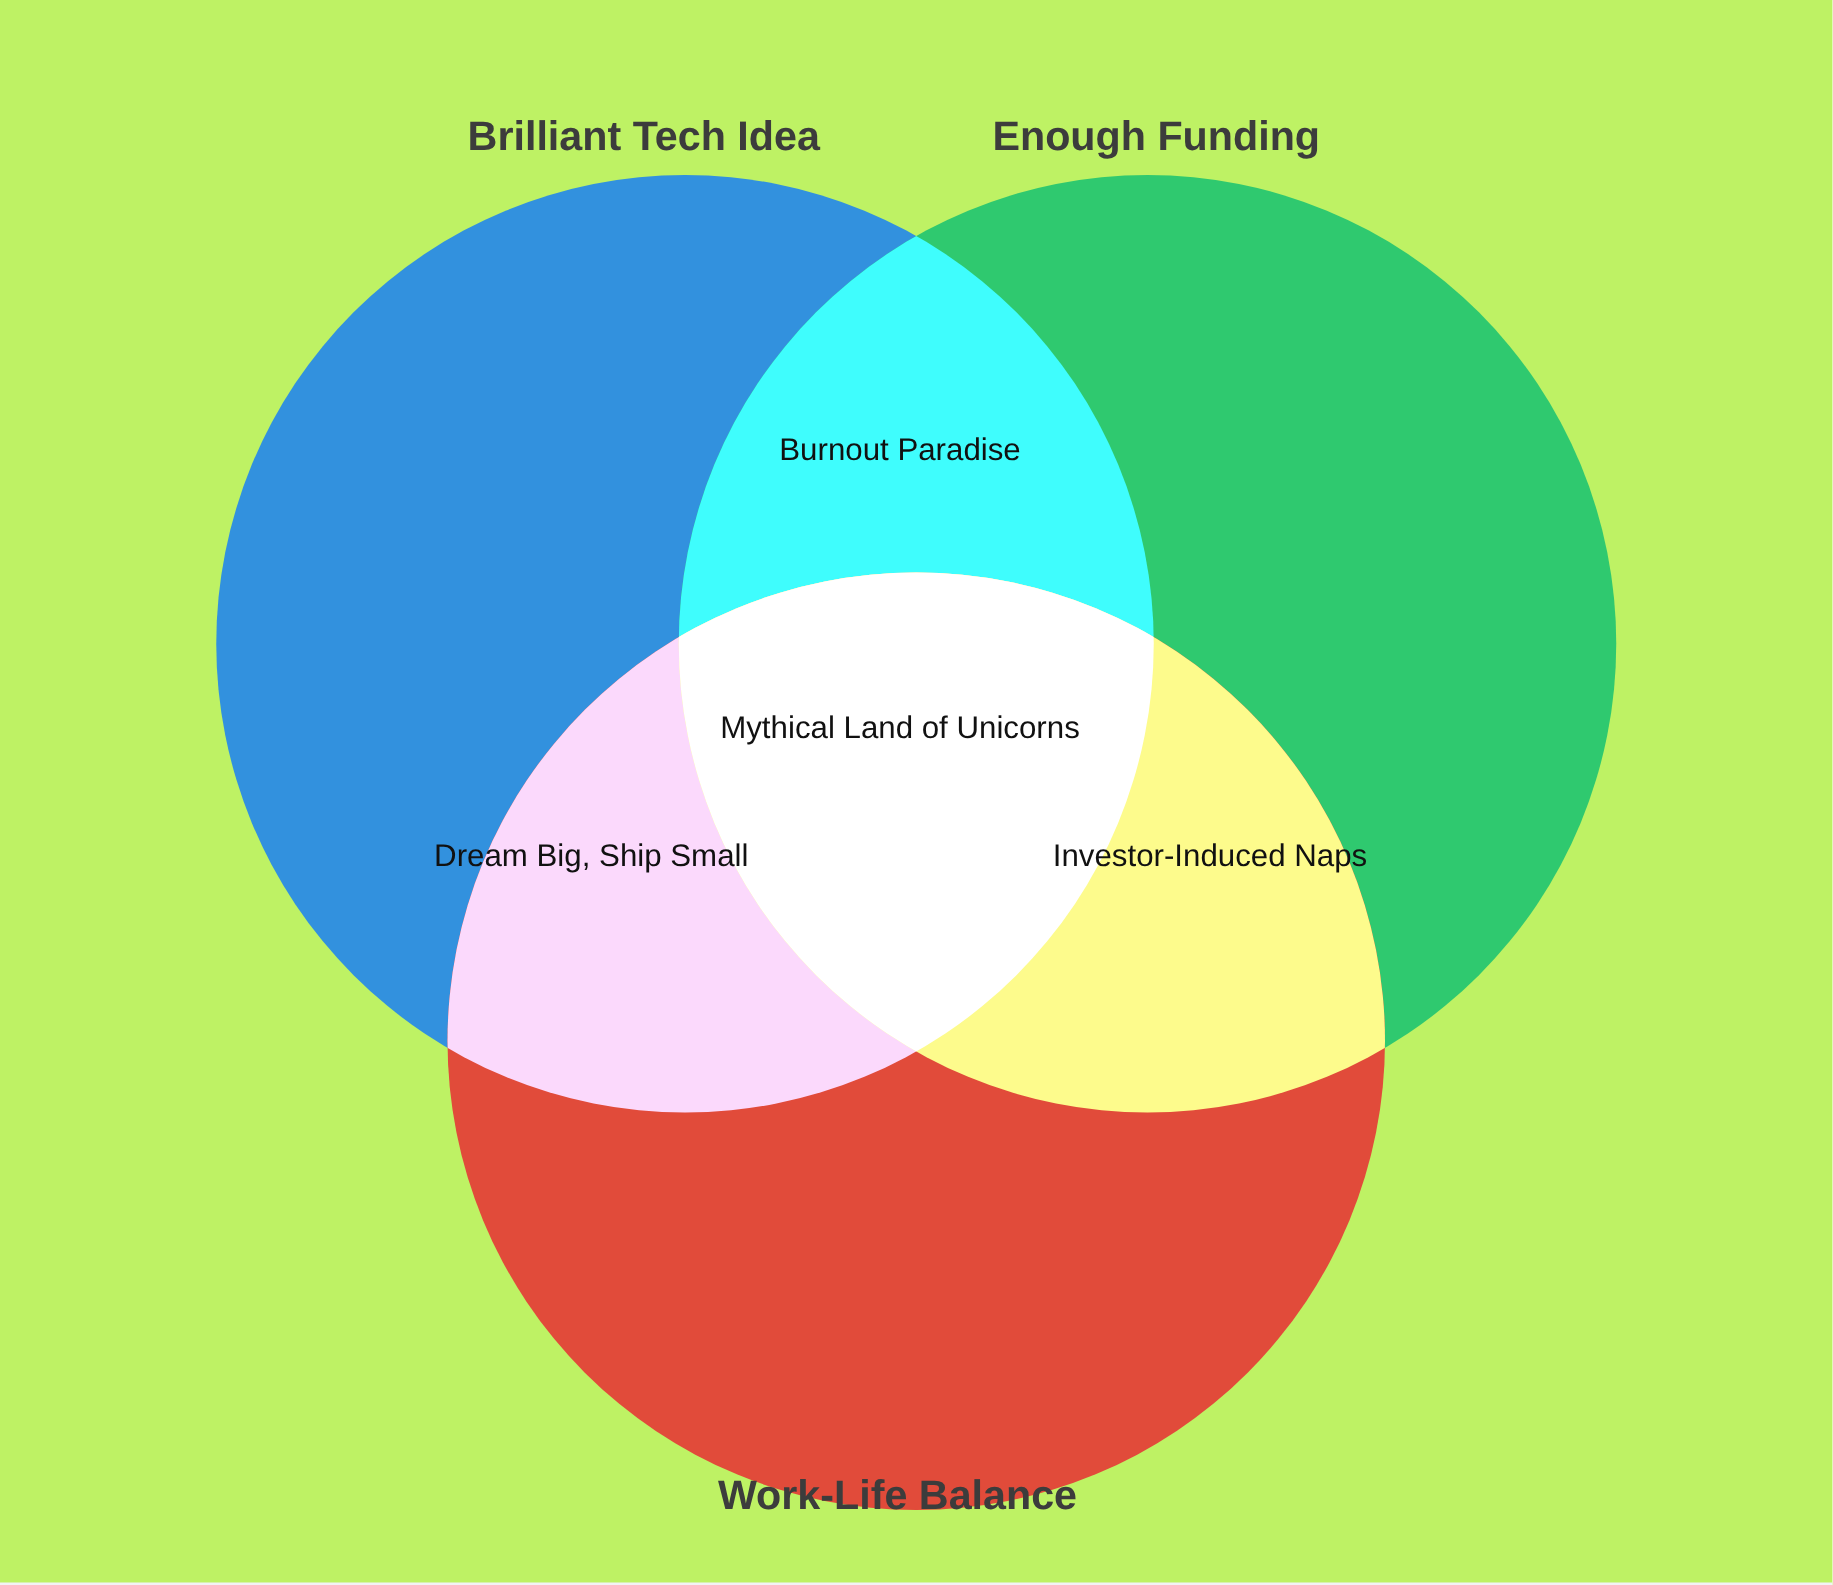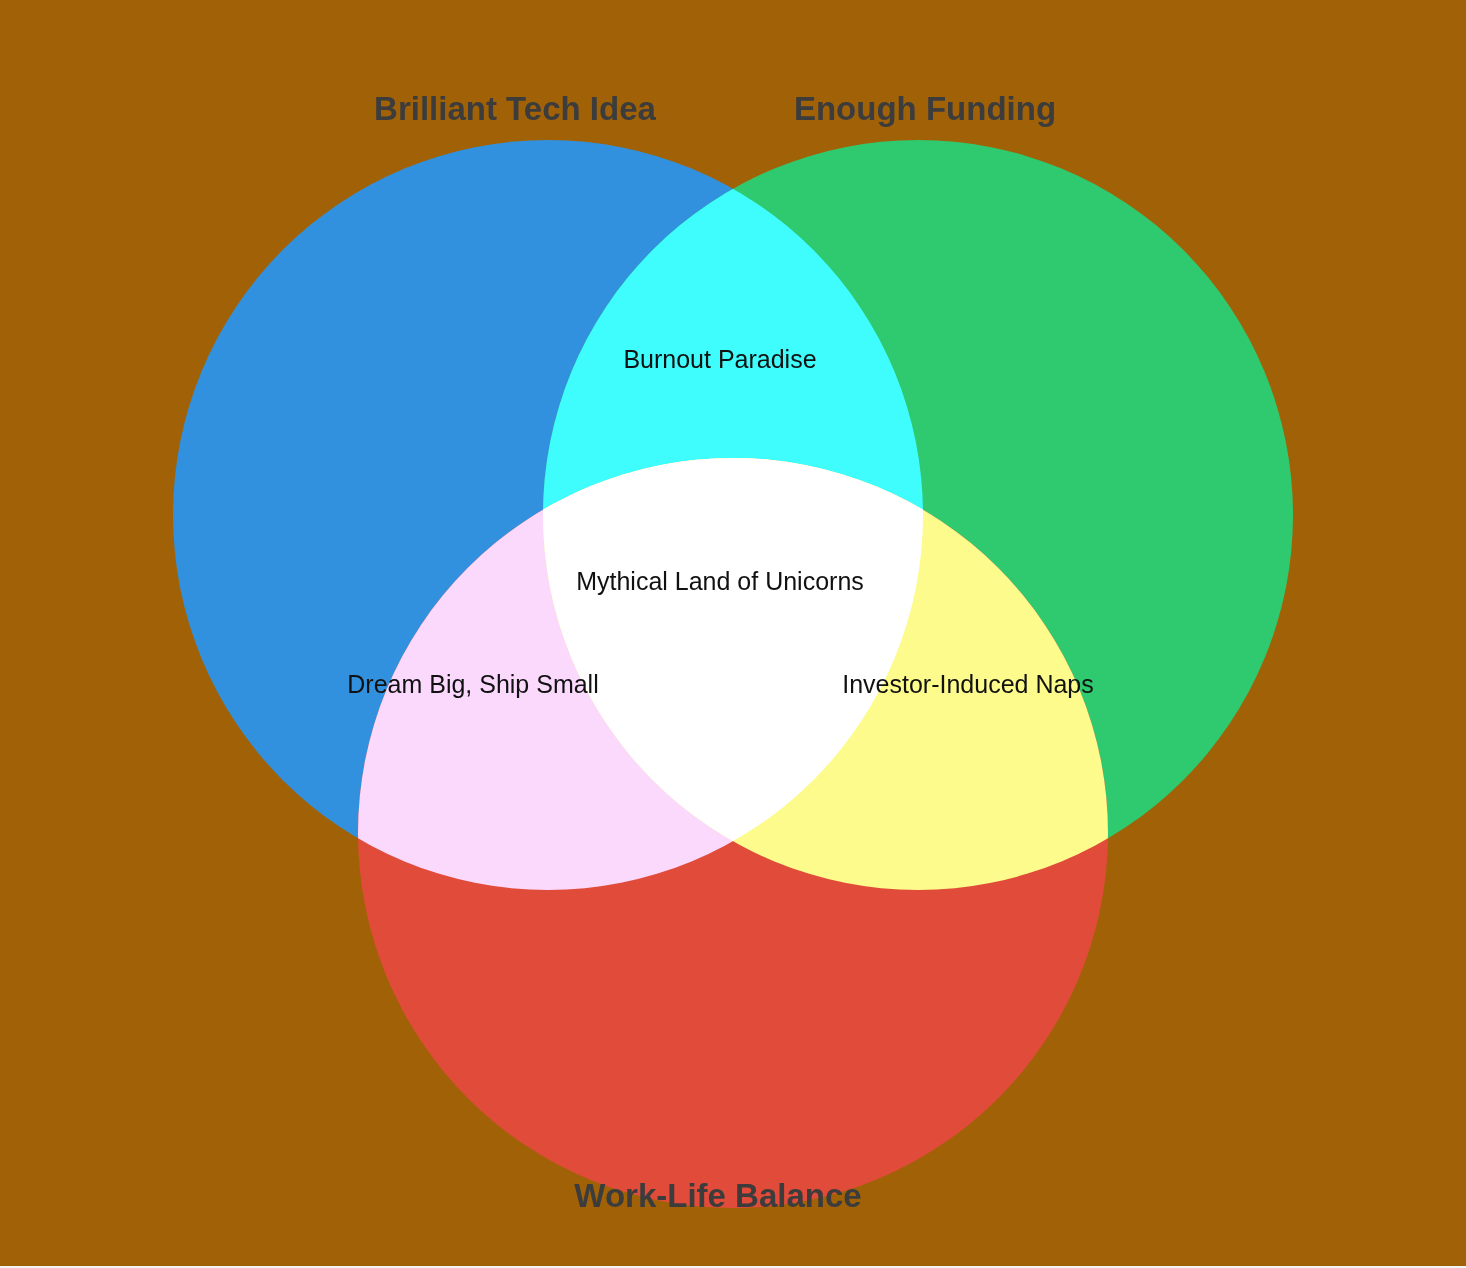--- a/index.html
+++ b/index.html
@@ -39,21 +39,21 @@
   }
   .region-label {
     font-size: 25px;
     fill: #111111;
     font-family: "Liberation Sans", sans-serif;
   }
 </style>
 </head>
 <body>
 
-<div id="venn-root" style="background: #a16207;">
+<div id="venn-root" style="background: #bef264;">
   <svg id="venn-svg" viewBox="0 0 1466 1268" xmlns="http://www.w3.org/2000/svg">
 
     <defs>
 
       <clipPath id="clip-tech">
         <circle id="cc-tech" cx="548" cy="515" r="375"></circle>
       </clipPath>
       <clipPath id="clip-funding">
         <circle id="cc-funding" cx="918" cy="515" r="375"></circle>
       </clipPath>

